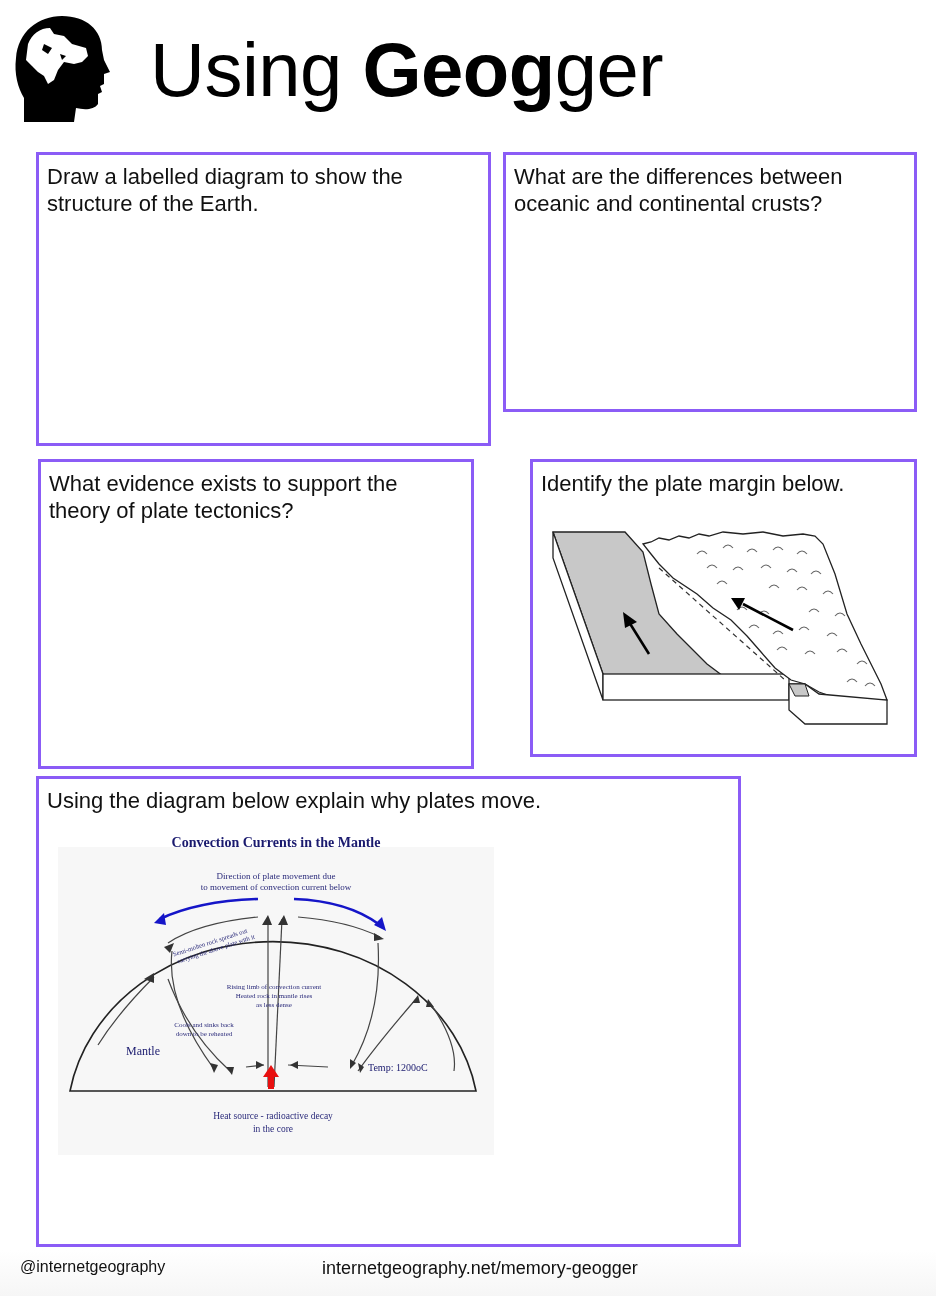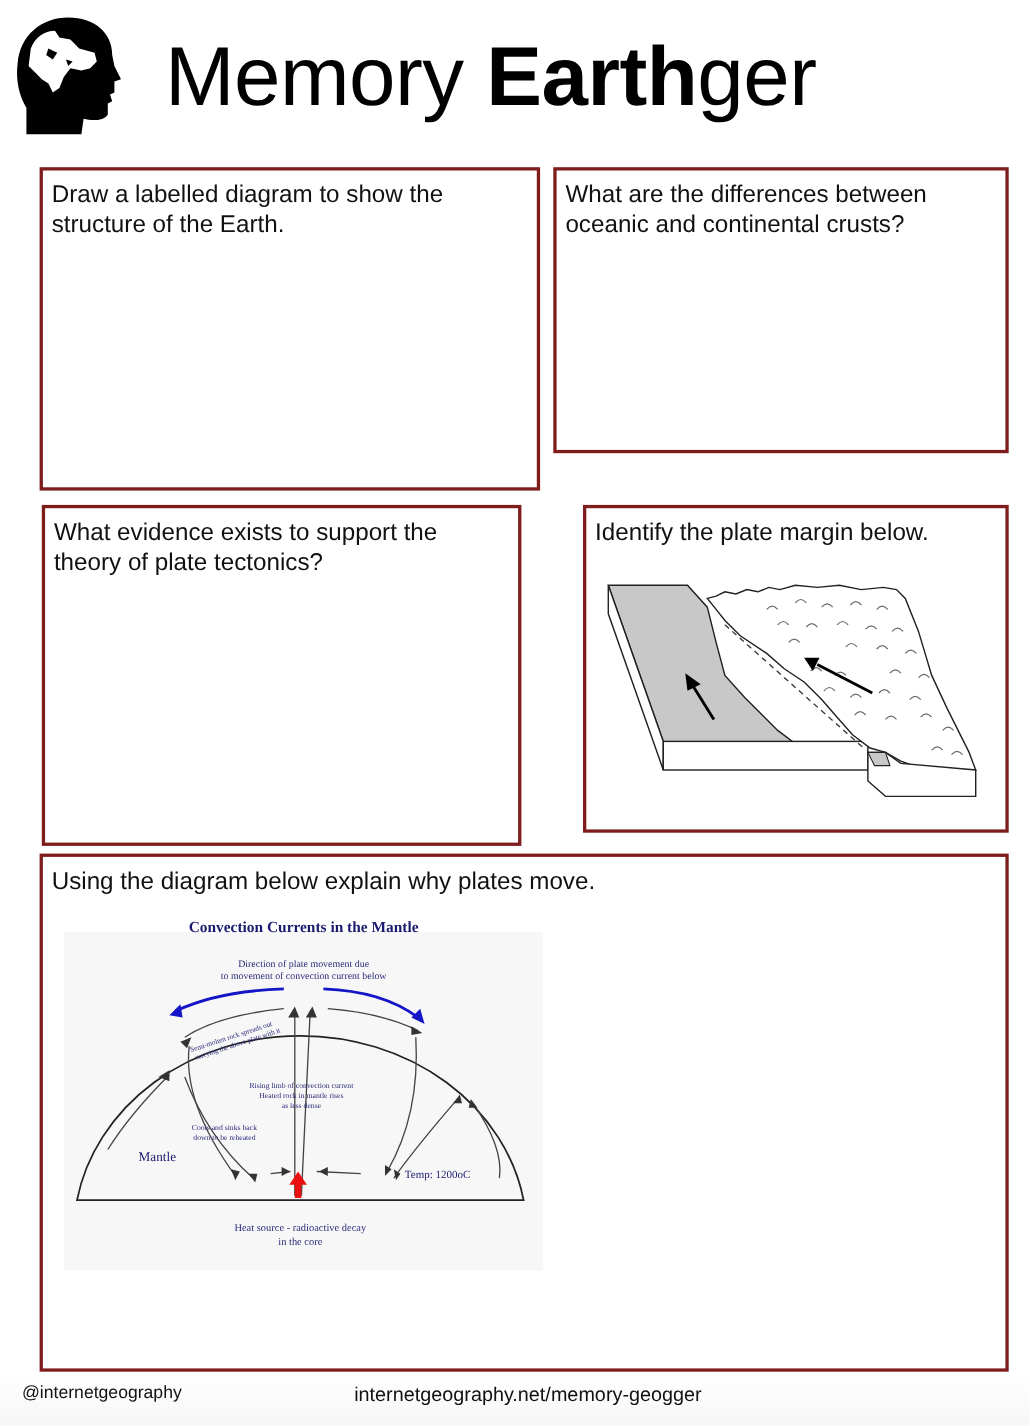--- a/index.html
+++ b/index.html
@@ -4,46 +4,46 @@
   <style>
     * { box-sizing: border-box; margin: 0; padding: 0; }
     html, body { width: 936px; height: 1296px; background: #ffffff; overflow: hidden; }
     body { position: relative; font-family: "Liberation Sans", sans-serif; color: #000; }
 
     .header { position: absolute; left: 0; top: 0; width: 936px; height: 140px; }
     .logo { position: absolute; left: 14px; top: 14px; width: 96px; height: 112px; }
     .title { position: absolute; left: 150px; top: 20px; font-size: 76px; line-height: 100px; letter-spacing: -0.5px; white-space: nowrap; }
     .title b { font-weight: bold; }
 
-    .box { position: absolute; border: 3px solid #7f1d1d; background: #fff; }
+    .box { position: absolute; border: 3px solid #8b5cf6; background: #fff; }
     .box .q { position: absolute; left: 8px; top: 8px; right: 8px; font-size: 22px; line-height: 27px; color: #111; }
 
     #box1 { left: 36px;  top: 152px; width: 455px; height: 294px; }
     #box2 { left: 503px; top: 152px; width: 414px; height: 260px; }
     #box3 { left: 38px;  top: 459px; width: 436px; height: 310px; }
     #box4 { left: 530px; top: 459px; width: 387px; height: 298px; }
-    #box5 { left: 36px;  top: 776px; width: 881px; height: 471px; }
+    #box5 { left: 36px;  top: 776px; width: 705px; height: 471px; }
 
     .plate-diagram { position: absolute; left: 14px; top: 62px; width: 346px; height: 210px; }
     .convection { position: absolute; left: 19px; top: 54px; width: 436px; height: 322px; }
 
     .footer { position: absolute; left: 0; top: 1250px; width: 936px; height: 46px; background: linear-gradient(#ffffff, #f6f6f6); }
     .handle { position: absolute; left: 20px; top: 8px; font-size: 16px; color: #111; }
     .site-link { position: absolute; left: 322px; top: 8px; font-size: 18px; color: #111; }
   </style>
 </head>
 <body>
 
 <div class="header">
   <svg class="logo" viewBox="0 0 96 112">
     <path d="M10 108 L10 84 C4 74 0 60 2 44 C4 18 24 2 48 2 C72 2 88 16 88 36 L90 46 L96 58 L90 60 L90 70 L86 72 L88 78 L84 80 L84 90 C80 96 70 96 62 94 L60 108 Z" fill="#000"></path>
     <path d="M14 30 C18 20 26 14 36 14 L40 20 L50 22 L58 30 L72 34 L74 42 L68 48 L60 50 L50 48 L44 56 L40 66 L34 70 L30 62 L24 58 L18 52 L12 46 Z" fill="#fff"></path>
     <path d="M30 30 L38 34 L34 40 L28 36 Z M46 40 L52 42 L48 46 Z" fill="#000"></path>
   </svg>
-  <div class="title"><span>Memory </span><b>Earth</b><span>ger</span></div>
+  <div class="title"><span>Using </span><b>Geog</b><span>ger</span></div>
 </div>
 
 <div class="box" id="box1">
   <div class="q">Draw a labelled diagram to show the structure of the Earth.</div>
 </div>
 
 <div class="box" id="box2">
   <div class="q">What are the differences between oceanic and continental crusts?</div>
 </div>
 

